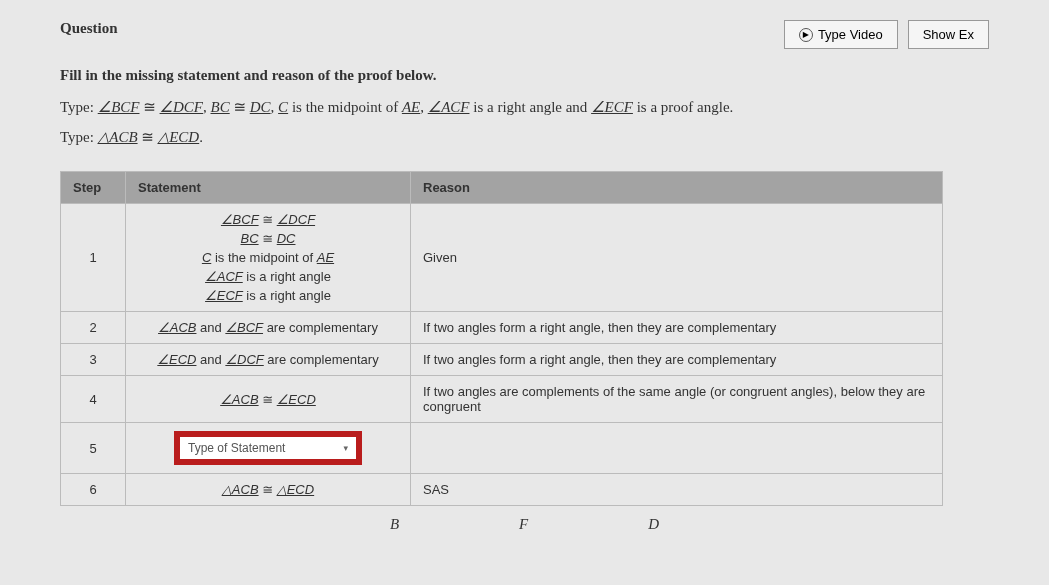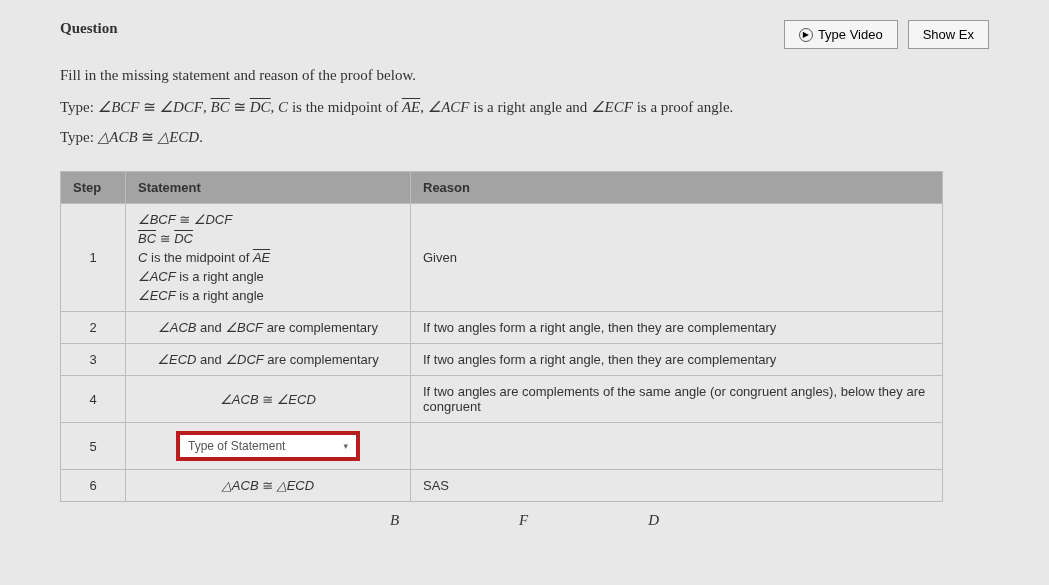--- a/index.html
+++ b/index.html
@@ -32,30 +32,32 @@
   font-size: 13px;
   cursor: pointer;
   display: inline-flex;
   align-items: center;
   gap: 5px;
   font-family: Arial, sans-serif;
 }
 .instruction {
   margin: 14px 0;
   font-size: 15px;
+  font-weight: bold;
 }
 .given-line, .prove-line {
   margin: 12px 0;
   font-size: 15px;
 }
 .overline {
   text-decoration: overline;
 }
 .math-i {
   font-style: italic;
+  text-decoration: underline;
 }
 table.proof {
   border-collapse: collapse;
   margin-top: 25px;
   width: 95%;
   font-size: 13px;
   font-family: Arial, sans-serif;
 }
 table.proof th, table.proof td {
   border: 1px solid #bbb;
@@ -71,25 +73,25 @@
   text-align: center;
   width: 40px;
 }
 table.proof td.stmt-col {
   text-align: center;
   width: 260px;
 }
 .stmt-stack {
   display: flex;
   flex-direction: column;
-  align-items: flex-start;
+  align-items: center;
   gap: 4px;
 }
 .type-select {
-  border: 4px solid #b91c1c;
+  border: 6px solid #b91c1c;
   padding: 4px 8px;
   width: 160px;
   background: #fff;
   text-align: left;
   display: inline-flex;
   justify-content: space-between;
   align-items: center;
   cursor: pointer;
   color: #555;
   font-size: 12px;

